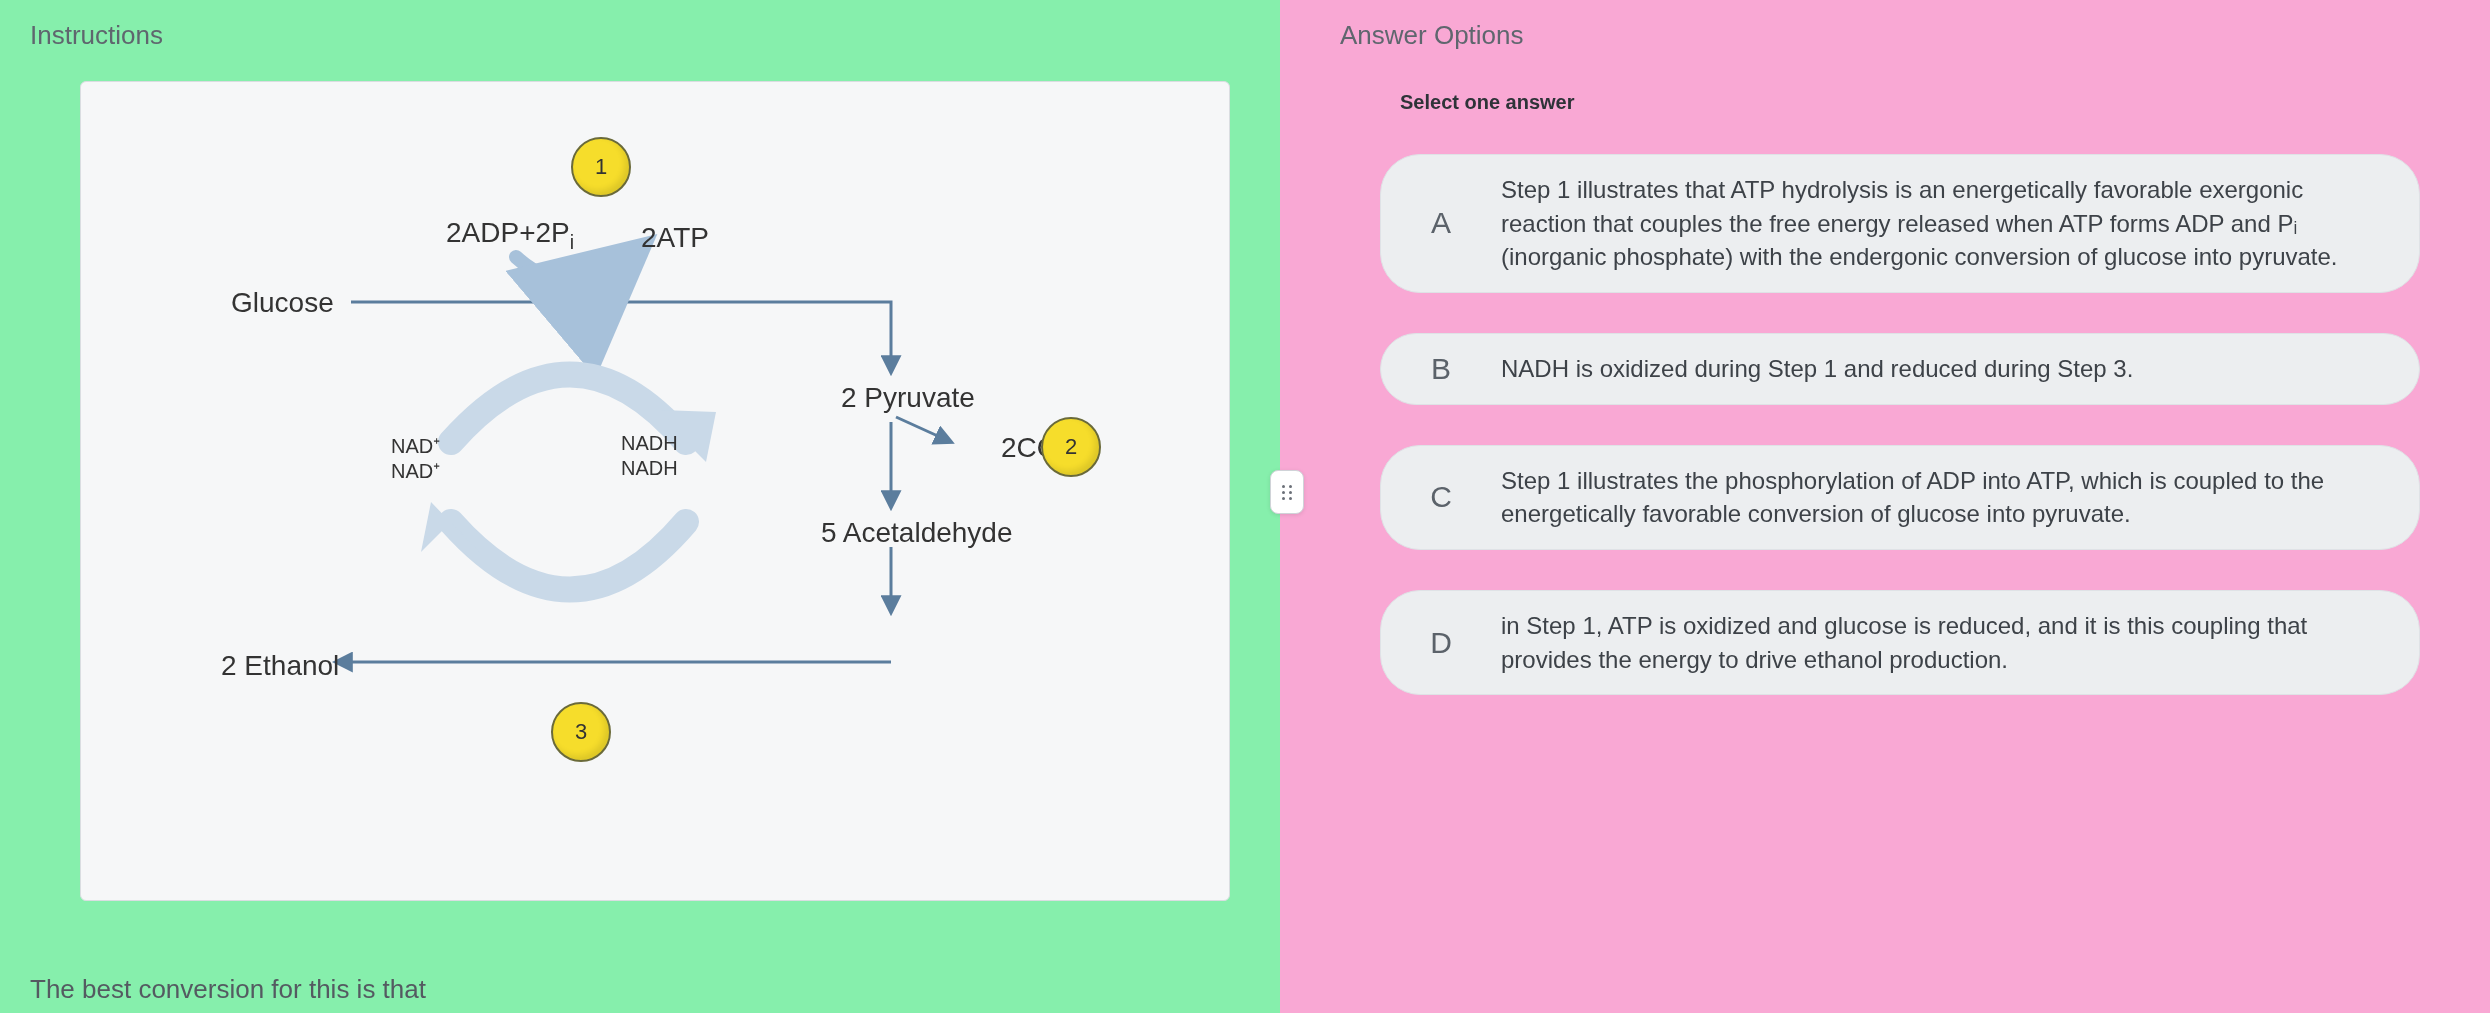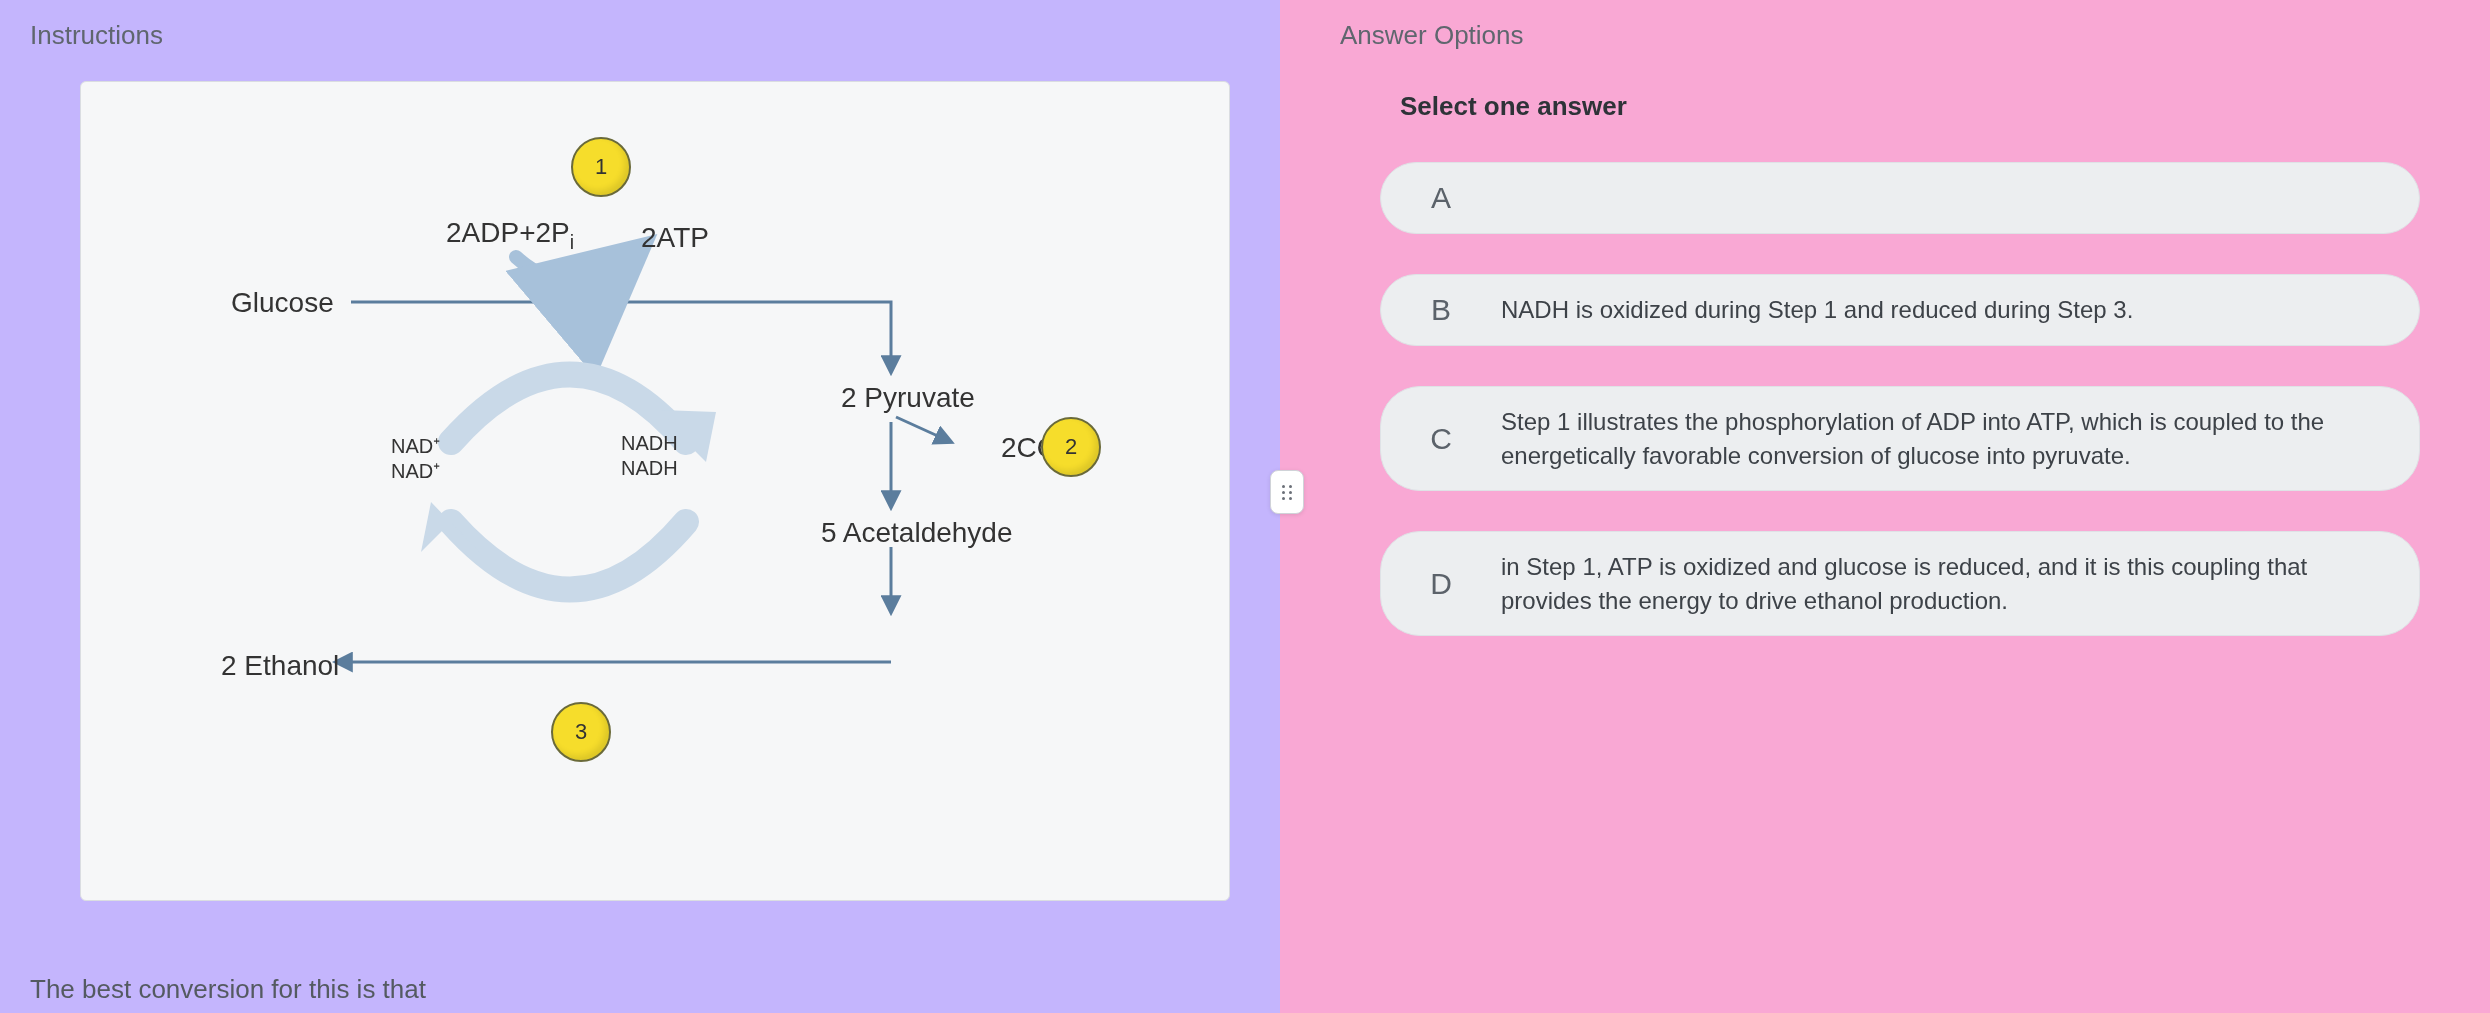--- a/index.html
+++ b/index.html
@@ -16,21 +16,21 @@
     width: 2490px;
     height: 1013px;
     position: relative;
   }
   .pane {
     position: relative;
     height: 100%;
   }
   .left-pane {
     width: 1280px;
-    background: #c4b5fd;
+    background: #86efac;
     padding: 20px 30px 0 30px;
   }
   .right-pane {
     flex: 1;
     background: #f9a8d4;
     padding: 20px 40px 0 60px;
   }
   .pane-title {
     font-size: 26px;
     color: #5f666e;
@@ -105,21 +105,21 @@
   .prompt-text {
     position: absolute;
     left: 30px;
     bottom: 8px;
     font-size: 26px;
     color: #545a61;
   }
 
   
   .answer-prompt {
-    font-size: 26px;
+    font-size: 20px;
     font-weight: 600;
     color: #2e3338;
     margin: 40px 0 40px 60px;
   }
   .answer-list {
     display: flex;
     flex-direction: column;
     gap: 40px;
     margin-left: 40px;
     margin-right: 30px;
@@ -237,20 +237,21 @@
     </div>
   </div>
 
   <div class="pane right-pane">
     <div class="pane-title">Answer Options</div>
     <div class="answer-prompt">Select one answer</div>
 
     <div class="answer-list">
       <div class="answer-option">
         <div class="opt-letter">A</div>
+        <div class="opt-text">Step 1 illustrates that ATP hydrolysis is an energetically favorable exergonic reaction that couples the free energy released when ATP forms ADP and Pᵢ (inorganic phosphate) with the endergonic conversion of glucose into pyruvate.</div>
       </div>
       <div class="answer-option">
         <div class="opt-letter">B</div>
         <div class="opt-text">NADH is oxidized during Step 1 and reduced during Step 3.</div>
       </div>
       <div class="answer-option">
         <div class="opt-letter">C</div>
         <div class="opt-text">Step 1 illustrates the phosphorylation of ADP into ATP, which is coupled to the energetically favorable conversion of glucose into pyruvate.</div>
       </div>
       <div class="answer-option">

